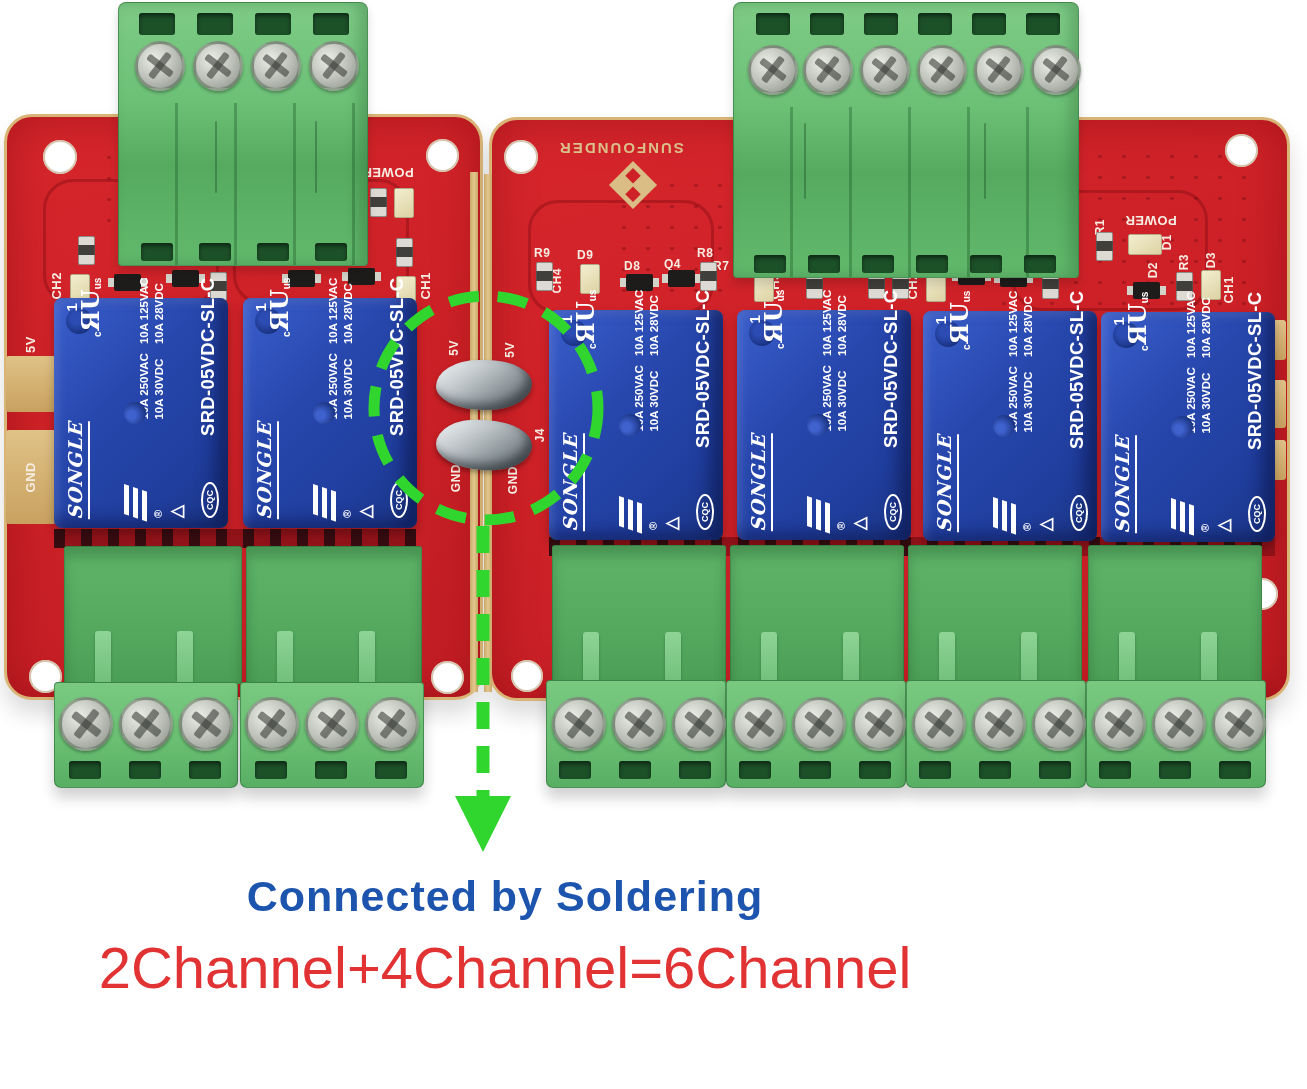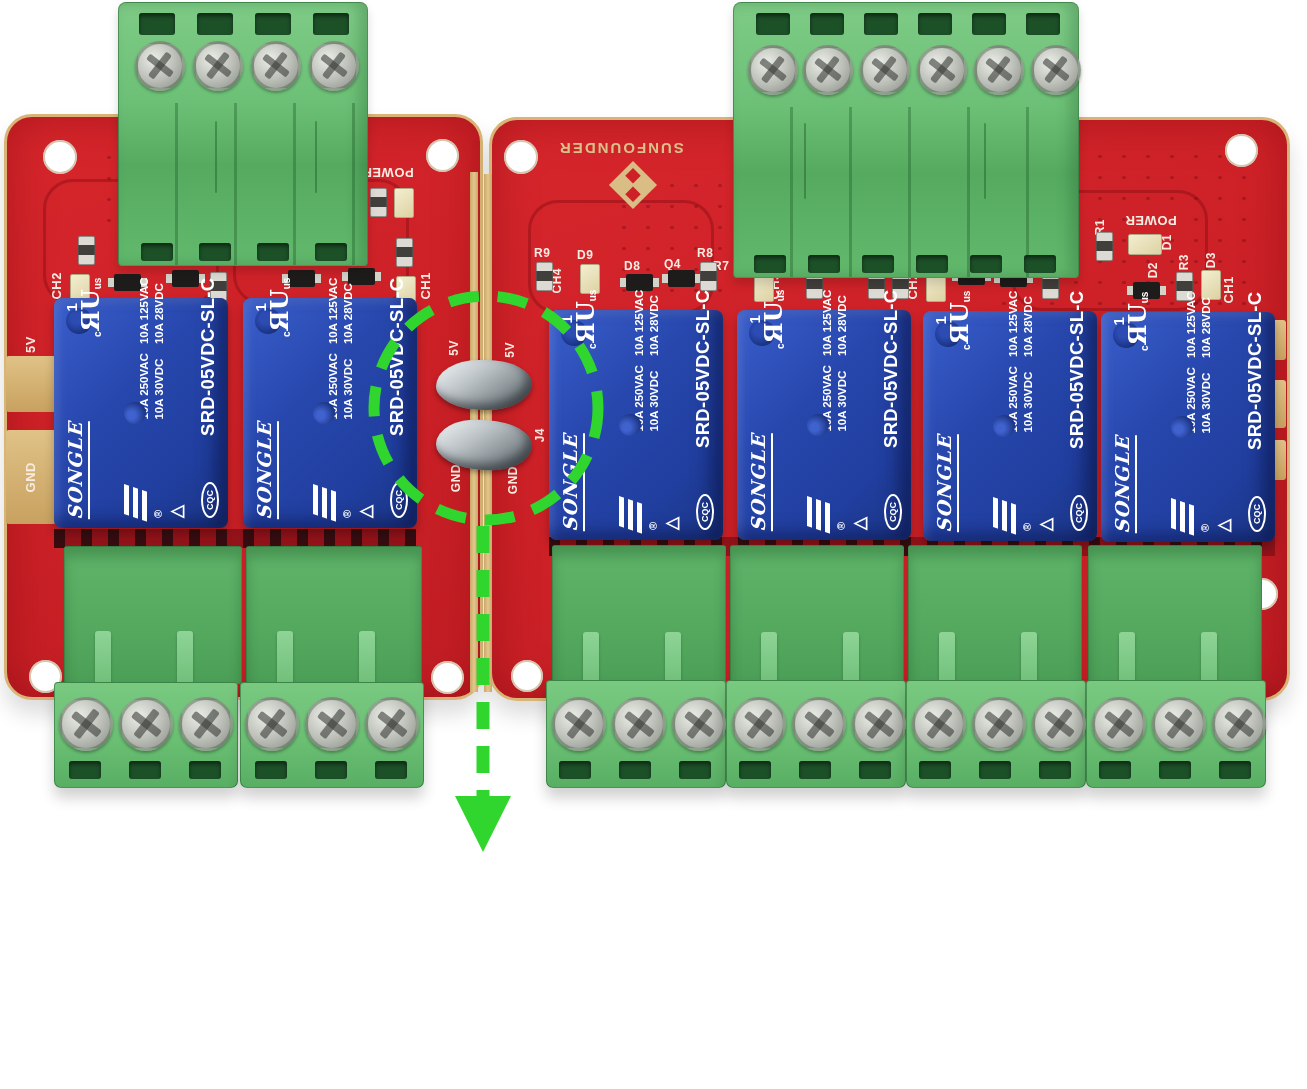--- a/index.html
+++ b/index.html
@@ -481,14 +481,16 @@
 
   <div class="blob" style="left:436px;top:360px;"></div>
   <div class="blob" style="left:436px;top:420px;transform:rotate(3deg);"></div>
 
   <svg class="overlay" width="1307" height="1089" viewBox="0 0 1307 1089">
     <circle cx="486" cy="408" r="112" fill="none" stroke="#30d52d" stroke-width="11" stroke-dasharray="30 19"></circle>
     <line x1="483" y1="526" x2="483" y2="796" stroke="#30d52d" stroke-width="13" stroke-dasharray="27 17"></line>
     <polygon points="455,796 511,796 483,852" fill="#30d52d"></polygon>
   </svg>
 
+  <div class="caption cap-blue" style="color:#1d55ae;">Connected by Soldering</div>
+  <div class="caption cap-red1" style="color:#e23334;">2Channel+4Channel=6Channel</div>
 
 </div>
 
 </body></html>

